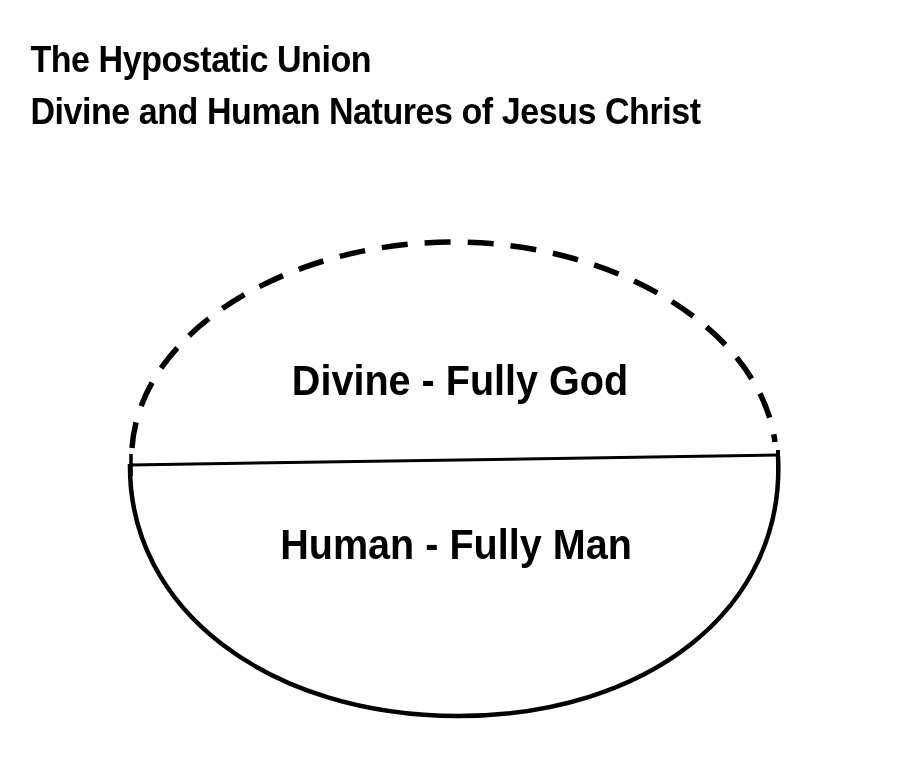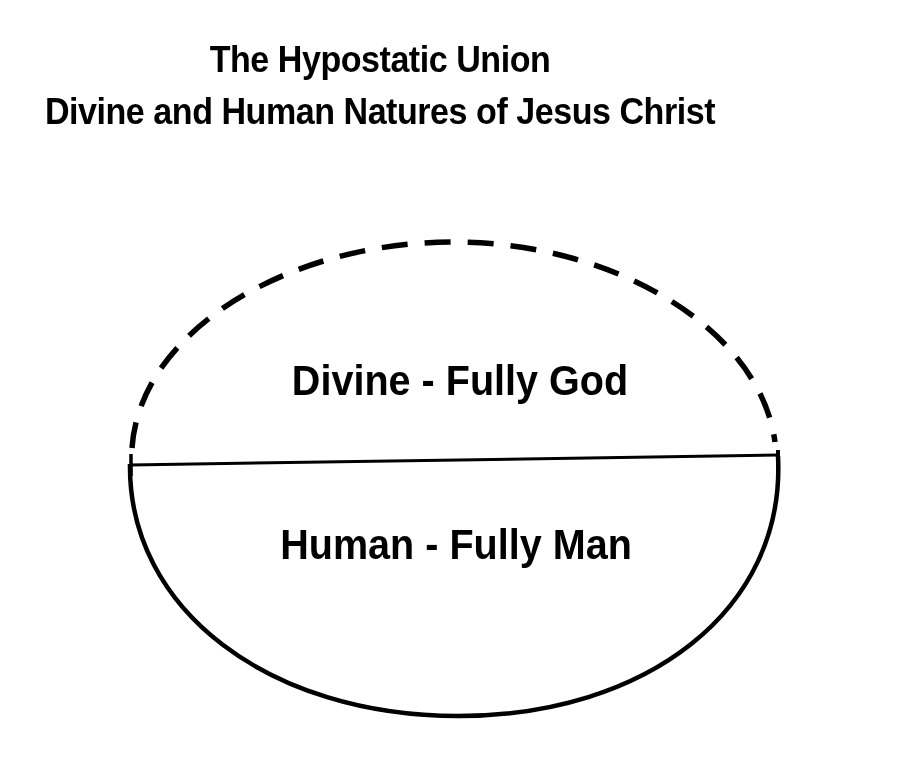--- a/index.html
+++ b/index.html
@@ -13,21 +13,20 @@
       position: relative;
       overflow: hidden;
       font-family: "Liberation Sans", "DejaVu Sans", sans-serif;
       color: #000000;
     }
     .title-block {
       position: absolute;
       left: 0;
       top: 34px;
       width: 760px;
-      text-align: center;
       font-weight: bold;
     }
     .title-line {
       display: block;
       font-size: 37px;
       line-height: 52px;
       letter-spacing: -0.5px;
       transform: scaleX(0.92);
       transform-origin: center;
     }

